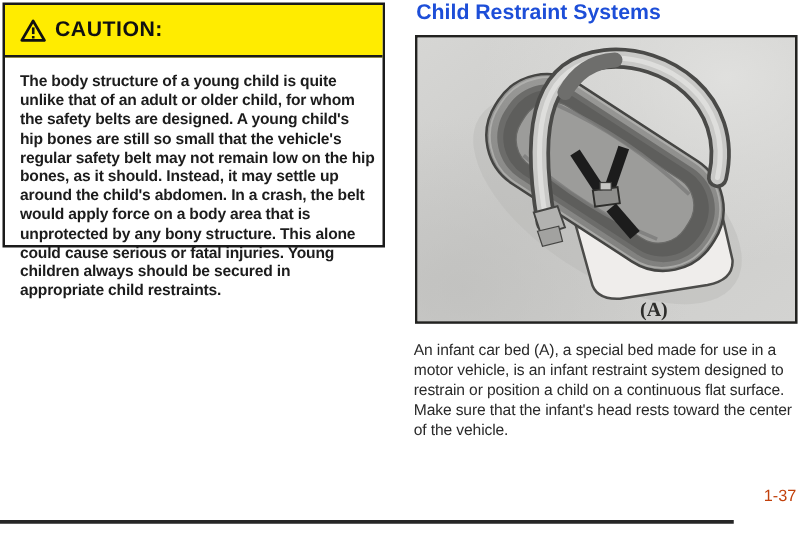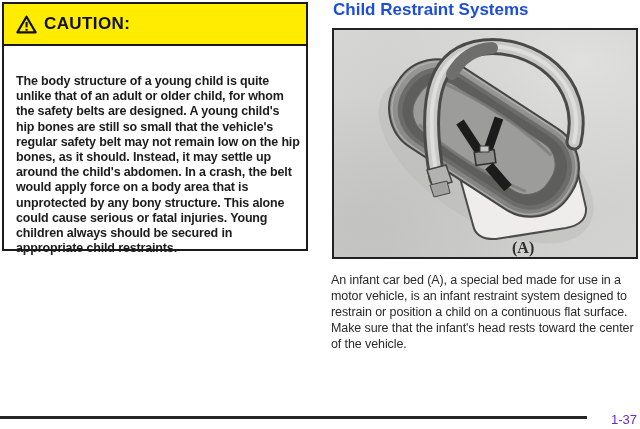--- a/index.html
+++ b/index.html
@@ -15,21 +15,21 @@
     background: #ffffff;
     overflow: hidden;
   }
 
   
   .caution-box {
     position: absolute;
     left: 2px;
     top: 2px;
     width: 306px;
-    height: 249px;
+    height: 196px;
     border: 2px solid #1a1a1a;
     box-sizing: border-box;
     background: #ffffff;
   }
   .caution-header {
     height: 42px;
     background: #ffec00;
     border-bottom: 2px solid #1a1a1a;
     box-sizing: border-box;
     display: flex;
@@ -47,21 +47,20 @@
     color: #111111;
     letter-spacing: 0.4px;
   }
   .caution-body {
     padding: 12px 6px 0 12px;
     font-size: 12.5px;
     font-weight: bold;
     line-height: 15.2px;
     letter-spacing: -0.15px;
     color: #1c1c1c;
-    margin-top: 16px;
   }
 
   
   .section-title {
     position: absolute;
     left: 333px;
     top: 0px;
     margin: 0;
     font-size: 17px;
     font-weight: bold;
@@ -96,23 +95,23 @@
     position: absolute;
     left: 0;
     top: 416px;
     width: 587px;
     height: 3px;
     background: #262626;
   }
   .page-number {
     position: absolute;
     right: 3px;
-    top: 412px;
+    top: 389px;
     font-size: 13px;
-    color: #6d28d9;
+    color: #c2410c;
   }
 </style>
 </head>
 <body>
 
 <div class="page">
 
   <div class="caution-box">
     <div class="caution-header">
       <span class="warn-icon">

